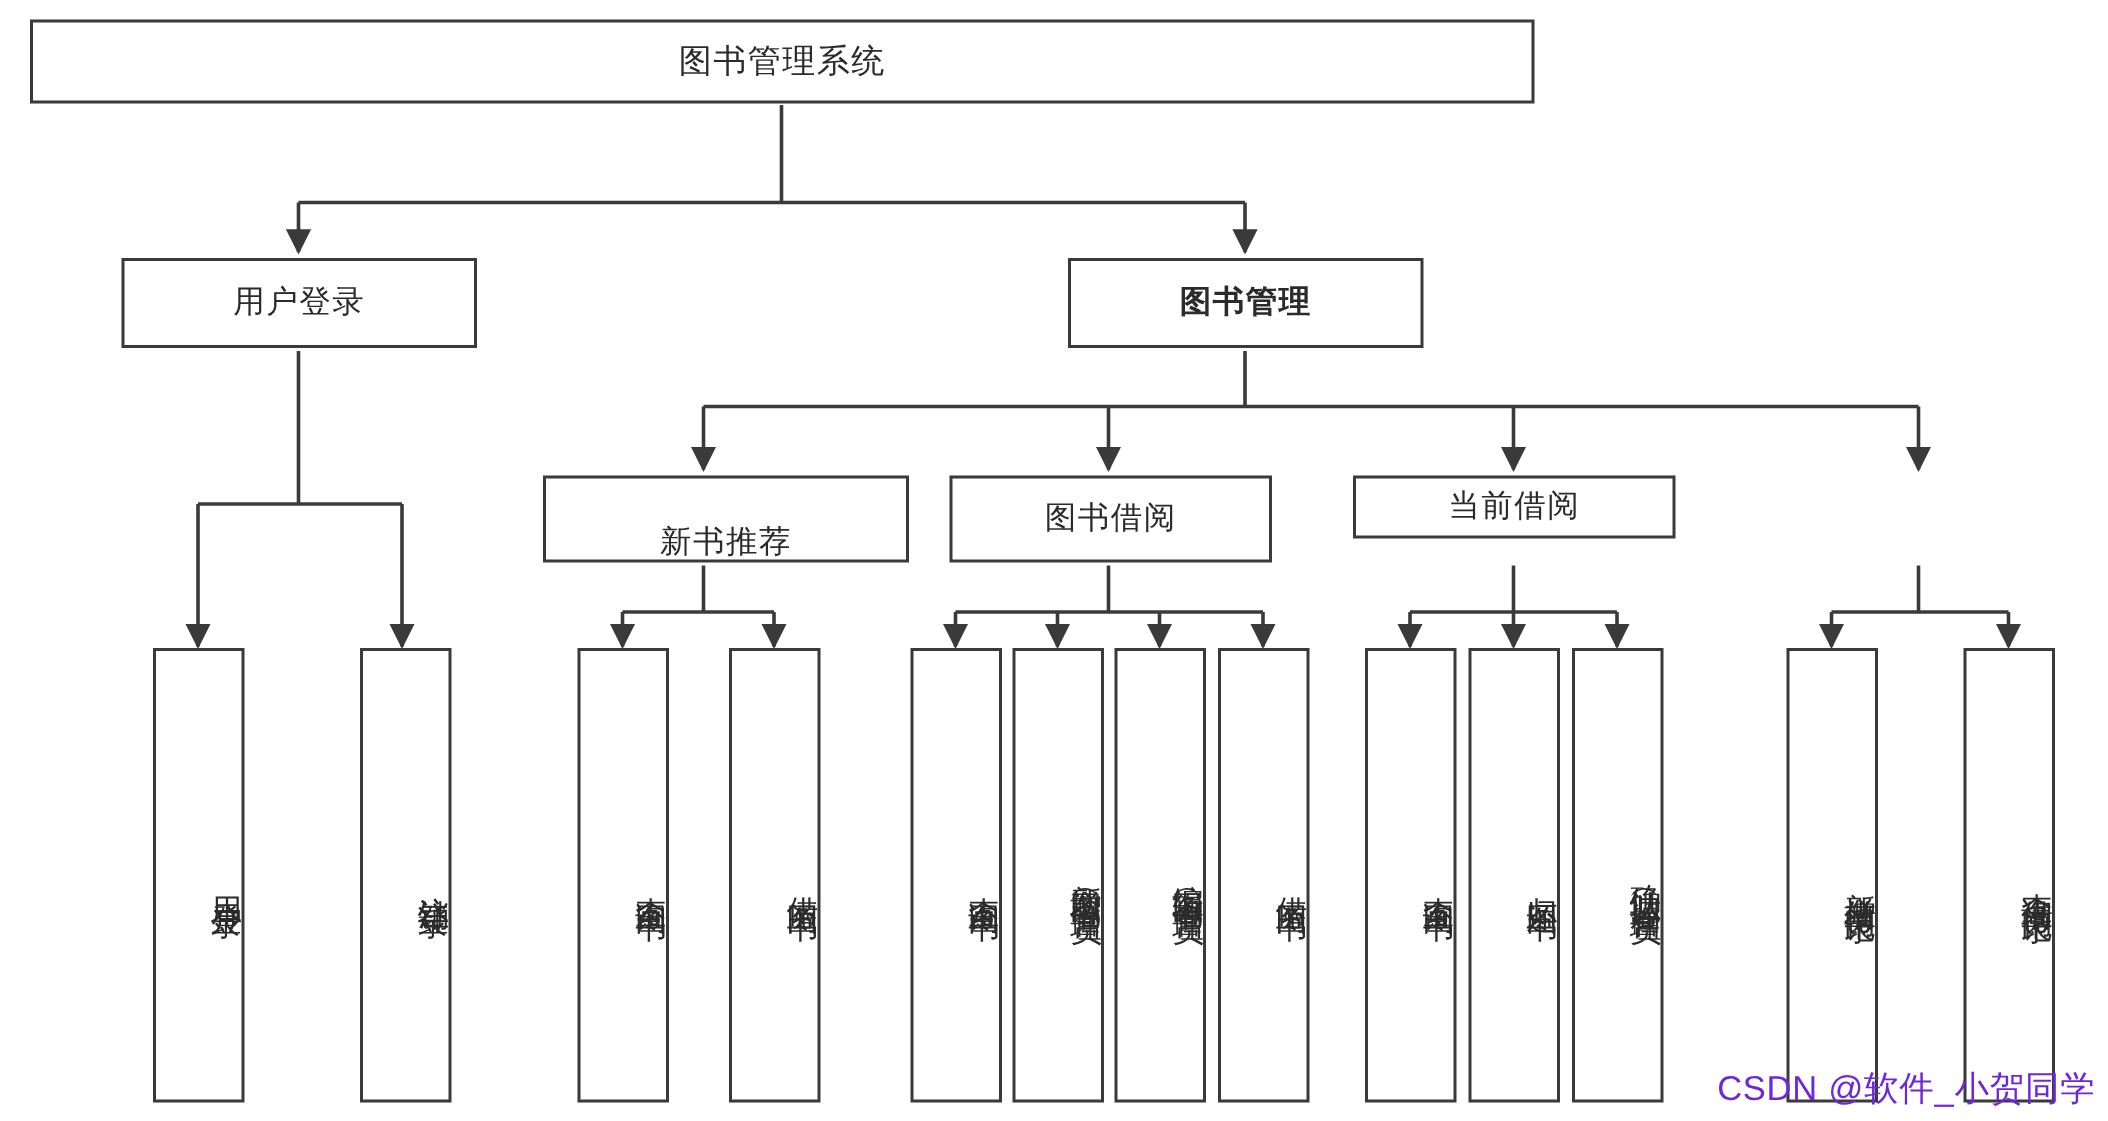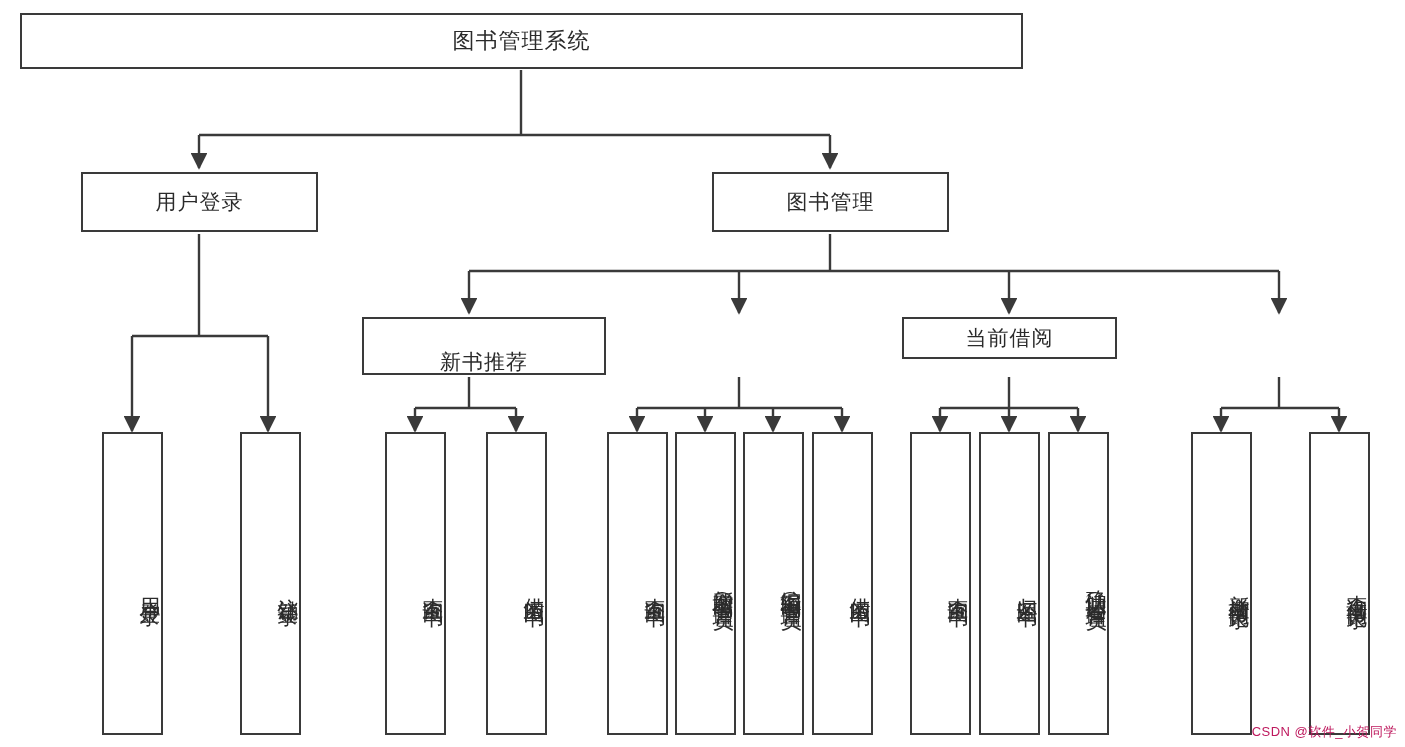--- a/index.html
+++ b/index.html
@@ -58,22 +58,22 @@
   .node.leaf .leaf-label {
     writing-mode: vertical-rl;
     text-orientation: upright;
     display: block;
     white-space: nowrap;
   }
   #watermark {
     position: absolute;
     right: 8px;
     bottom: 6px;
-    font-size: 13px;
-    color: #be185d;
+    font-size: 23px;
+    color: #6d28d9;
     letter-spacing: 0.5px;
     z-index: 5;
     white-space: nowrap;
   }
 </style>
 </head>
 <body>
 
 <div id="diagram-root">
 
@@ -127,26 +127,29 @@
     </g>
   </svg>
 
   <div class="node horiz root" style="left:20px; top:13px; width:1003px; height:56px;">
     <span>图书管理系统</span>
   </div>
 
   <div class="node horiz" style="left:81px; top:172px; width:237px; height:60px;">
     <span>用户登录</span>
   </div>
-  <div class="node horiz" style="left:712px; top:172px; width:237px; height:60px;">
+  <div class="node horiz" style="left:712px; top:172px; width:237px; height:60px;font-weight:bold;">
     <span>图书管理</span>
   </div>
 
   <div class="node horiz" style="left:362px; top:317px; width:244px; height:58px;align-items:flex-end;">
     <span>新书推荐</span>
+  </div>
+  <div class="node horiz" style="left:633px; top:317px; width:215px; height:58px;">
+    <span>图书借阅</span>
   </div>
   <div class="node horiz" style="left:902px; top:317px; width:215px; height:42px;">
     <span>当前借阅</span>
   </div>
 
   <div class="node leaf" style="left:102px; top:432px; width:61px; height:303px;">
     <span class="leaf-label">用户登录</span>
   </div>
   <div class="node leaf" style="left:240px; top:432px; width:61px; height:303px;">
     <span class="leaf-label">注销登录</span>

